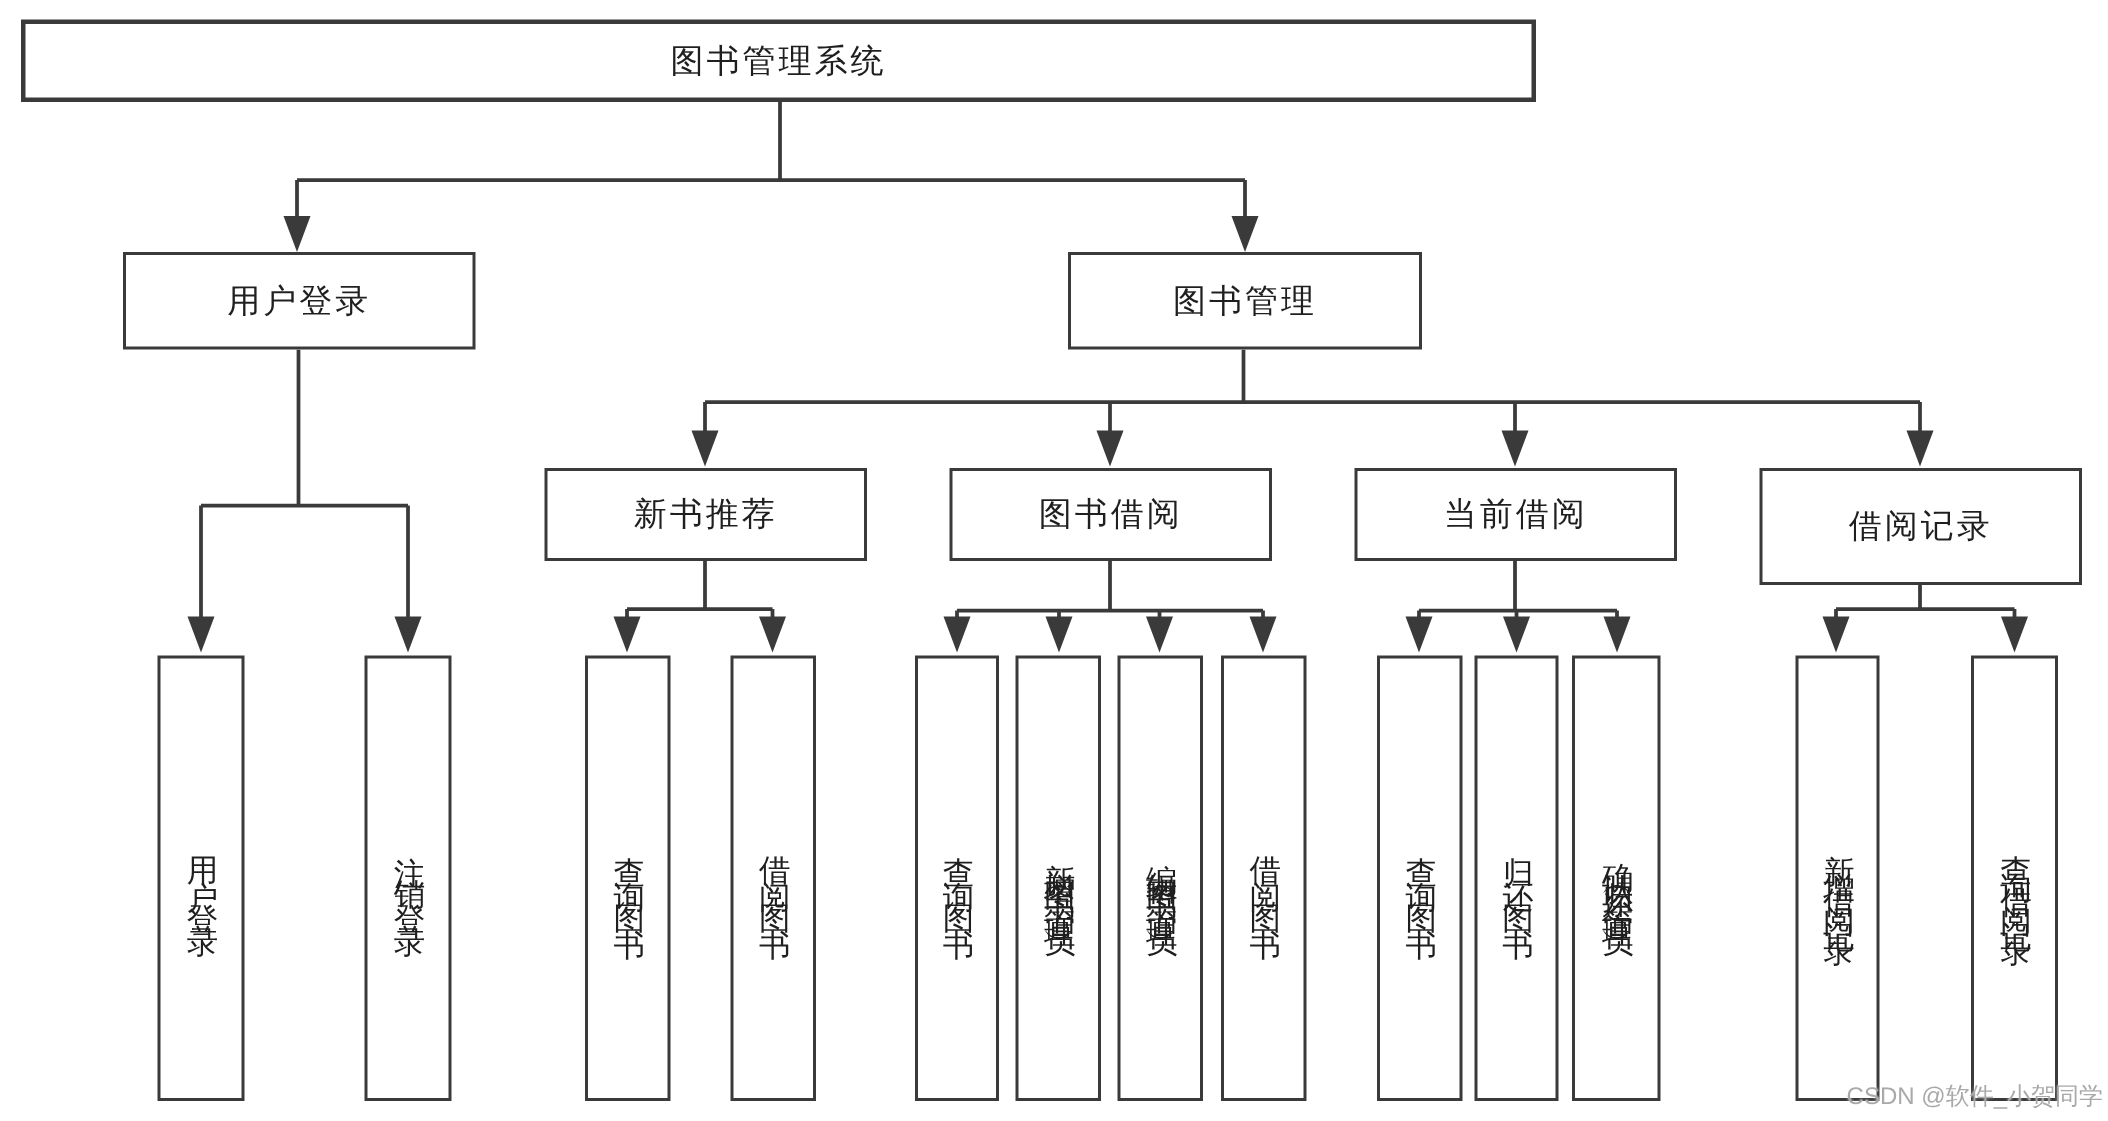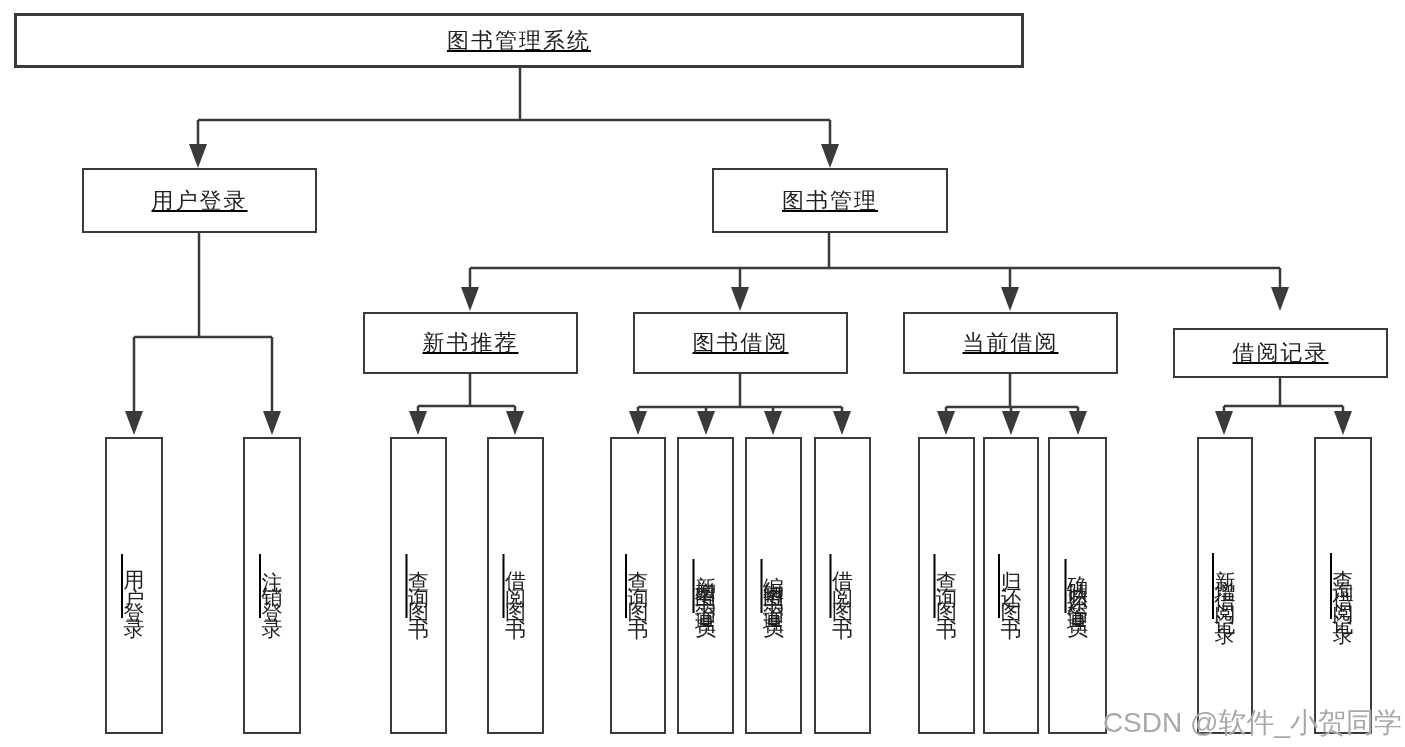--- a/index.html
+++ b/index.html
@@ -17,40 +17,39 @@
     overflow:hidden;
   }
   #connectors{position:absolute;left:0;top:0;z-index:1;}
   .box{
     position:absolute;
     box-sizing:border-box;
     border:2.5px solid var(--line);
     background:#fff;
     display:flex;align-items:center;justify-content:center;
     z-index:2;
-    text-decoration:underline;
   }
   .box.root{border-width:3px;}
   .hlabel{
     font-size:22px;letter-spacing:2px;color:var(--text);
     white-space:nowrap;
   }
   .vtext{
     writing-mode:vertical-rl;
     text-orientation:mixed;
     font-size:21px;color:var(--text);
     white-space:nowrap;
   }
   .chars4 .vtext{letter-spacing:16px;}
   .chars6 .vtext{letter-spacing:11px;}
   .chars9 .vtext{letter-spacing:6px;}
   #watermark{
     position:absolute;
     right:3px;bottom:5px;
-    font-size:28px;
+    font-size:16px;
     color:var(--wm);
     z-index:10;
     white-space:nowrap;
     text-shadow:0 0 2px rgba(255,255,255,.7);
   }
 </style>
 </head>
 <body>
 
 <div id="canvas">
@@ -107,21 +106,21 @@
 
   <div class="box" style="left:712px;top:168px;width:236px;height:65px">
     <span class="hlabel">图书管理</span>
   </div>
   <div class="box" style="left:903px;top:312px;width:215px;height:62px">
     <span class="hlabel">当前借阅</span>
   </div>
   <div class="box" style="left:633px;top:312px;width:215px;height:62px">
     <span class="hlabel">图书借阅</span>
   </div>
-  <div class="box" style="left:1173px;top:328px;width:215px;height:50px">
+  <div class="box" style="left:1173px;top:312px;width:215px;height:78px">
     <span class="hlabel">借阅记录</span>
   </div>
 
   <div class="box chars4" style="left:105px;top:437px;width:58px;height:297px">
     <span class="vtext">用户登录</span>
   </div>
   <div class="box chars4" style="left:243px;top:437px;width:58px;height:297px">
     <span class="vtext">注销登录</span>
   </div>
 

